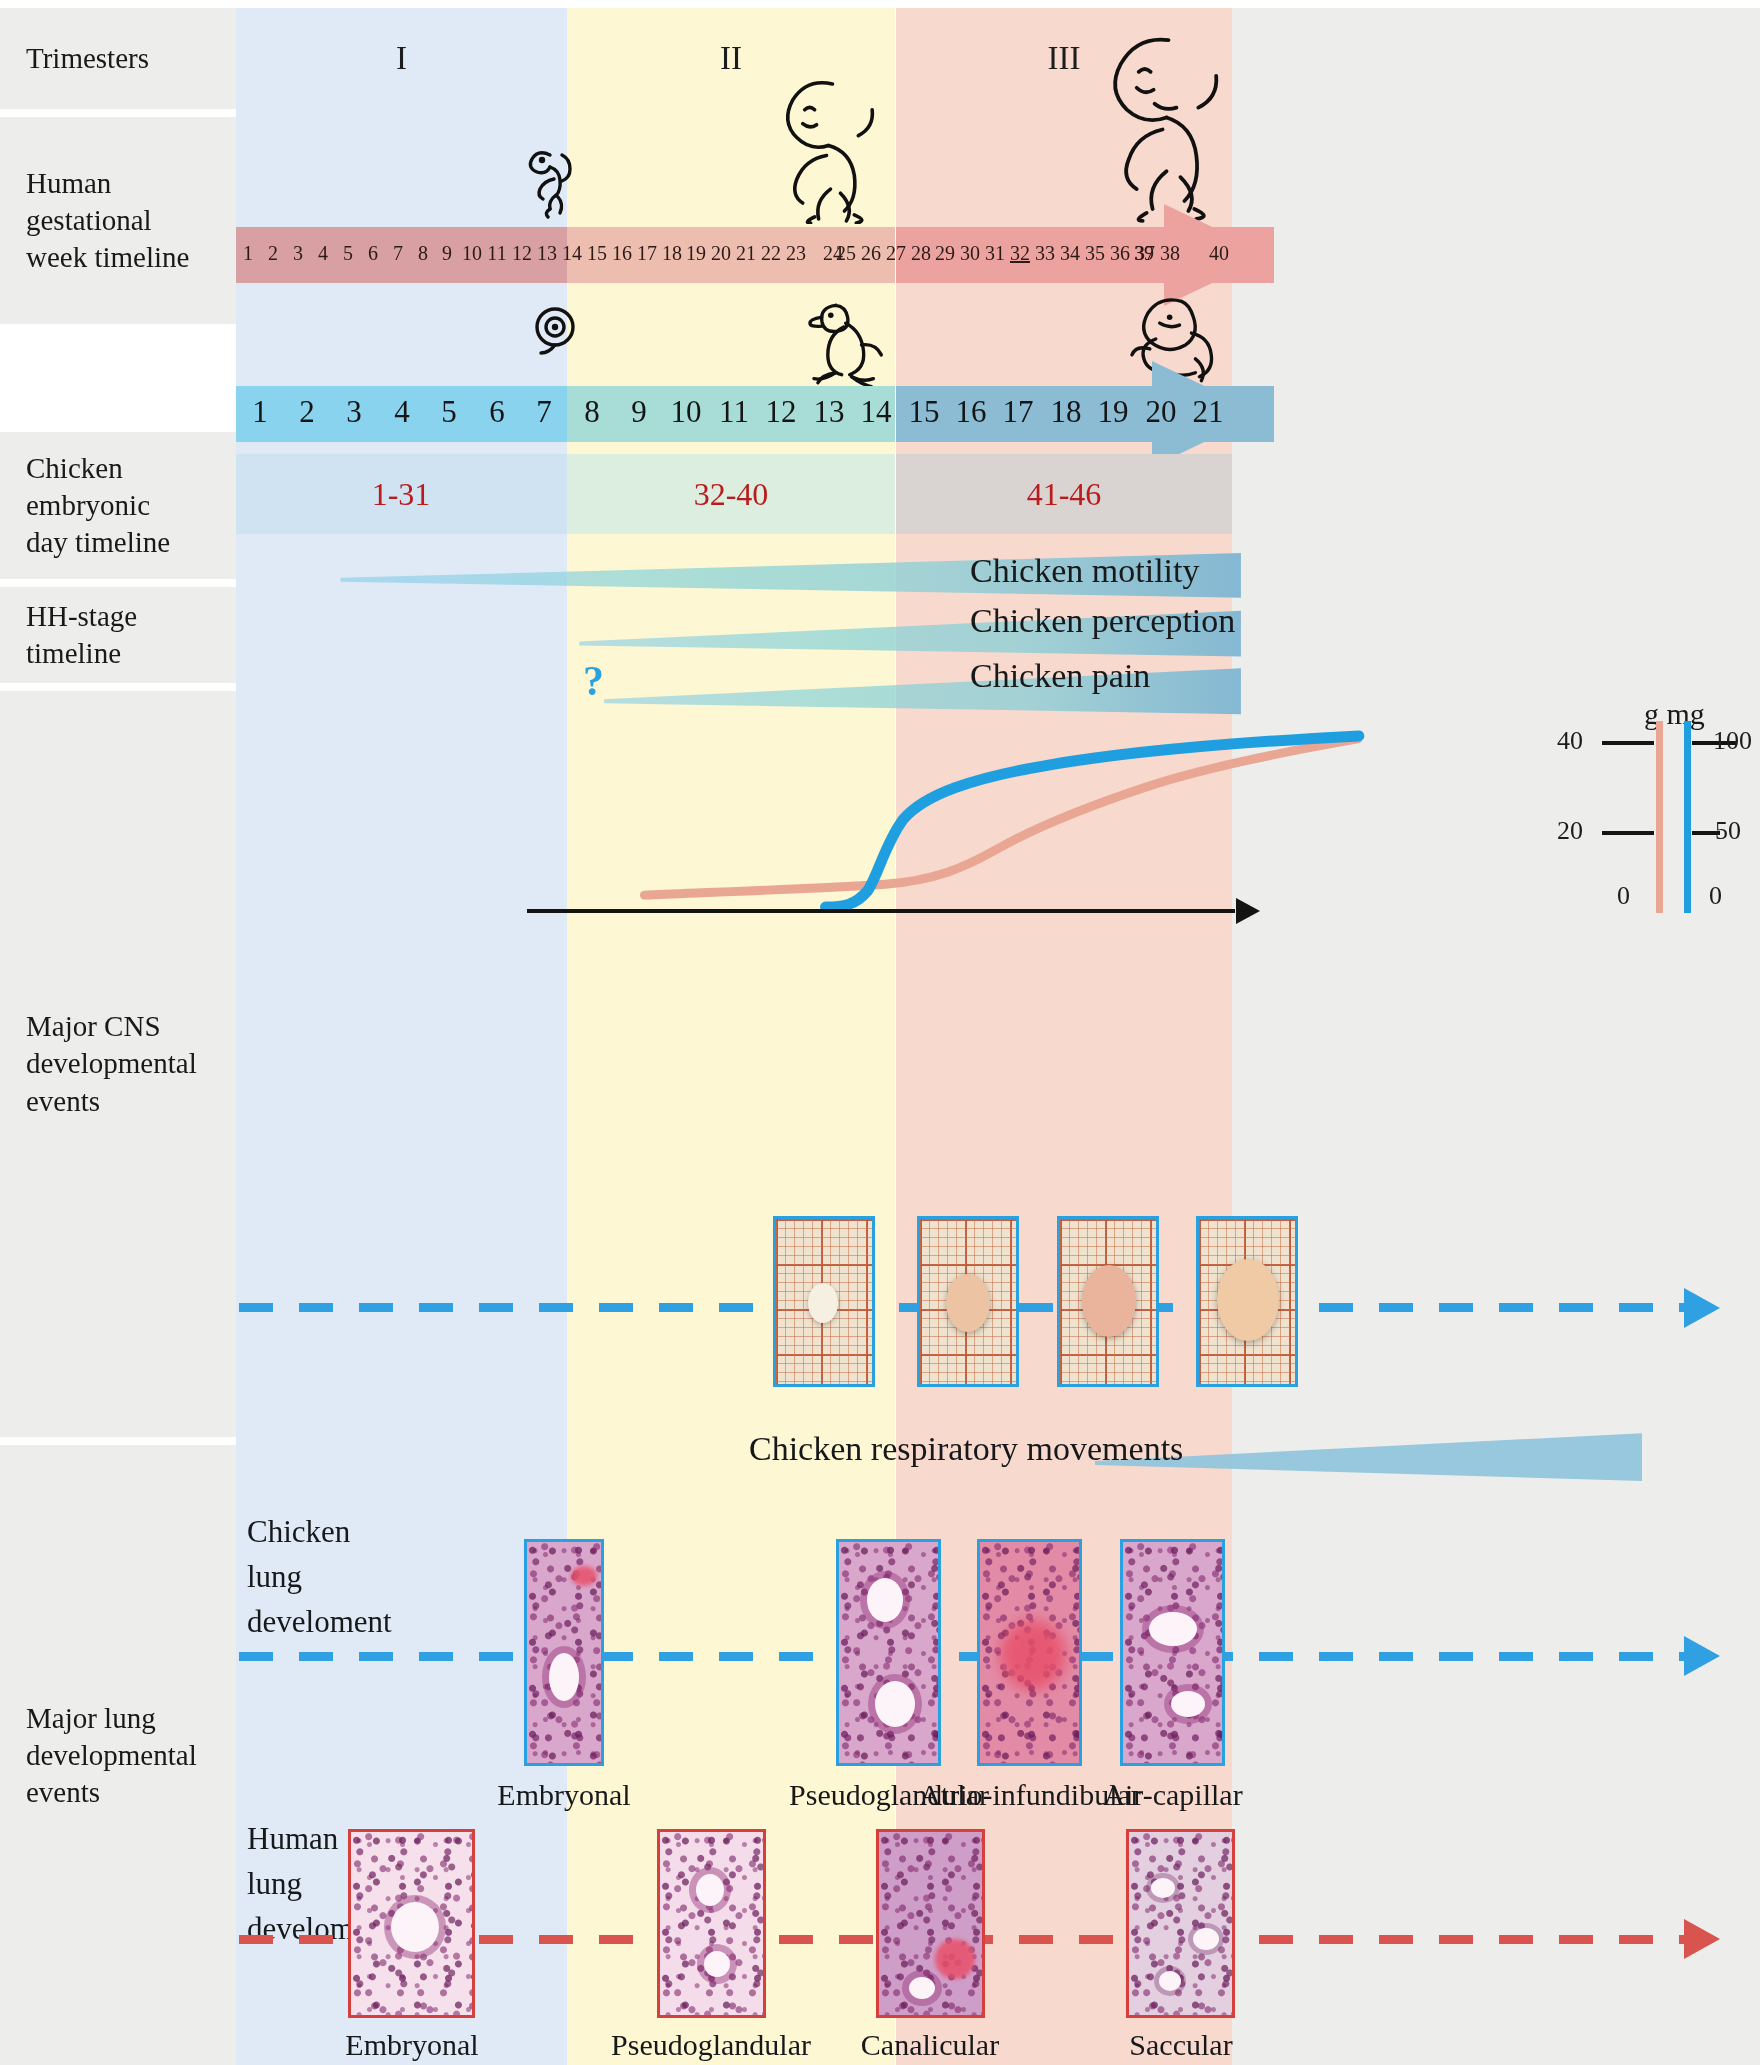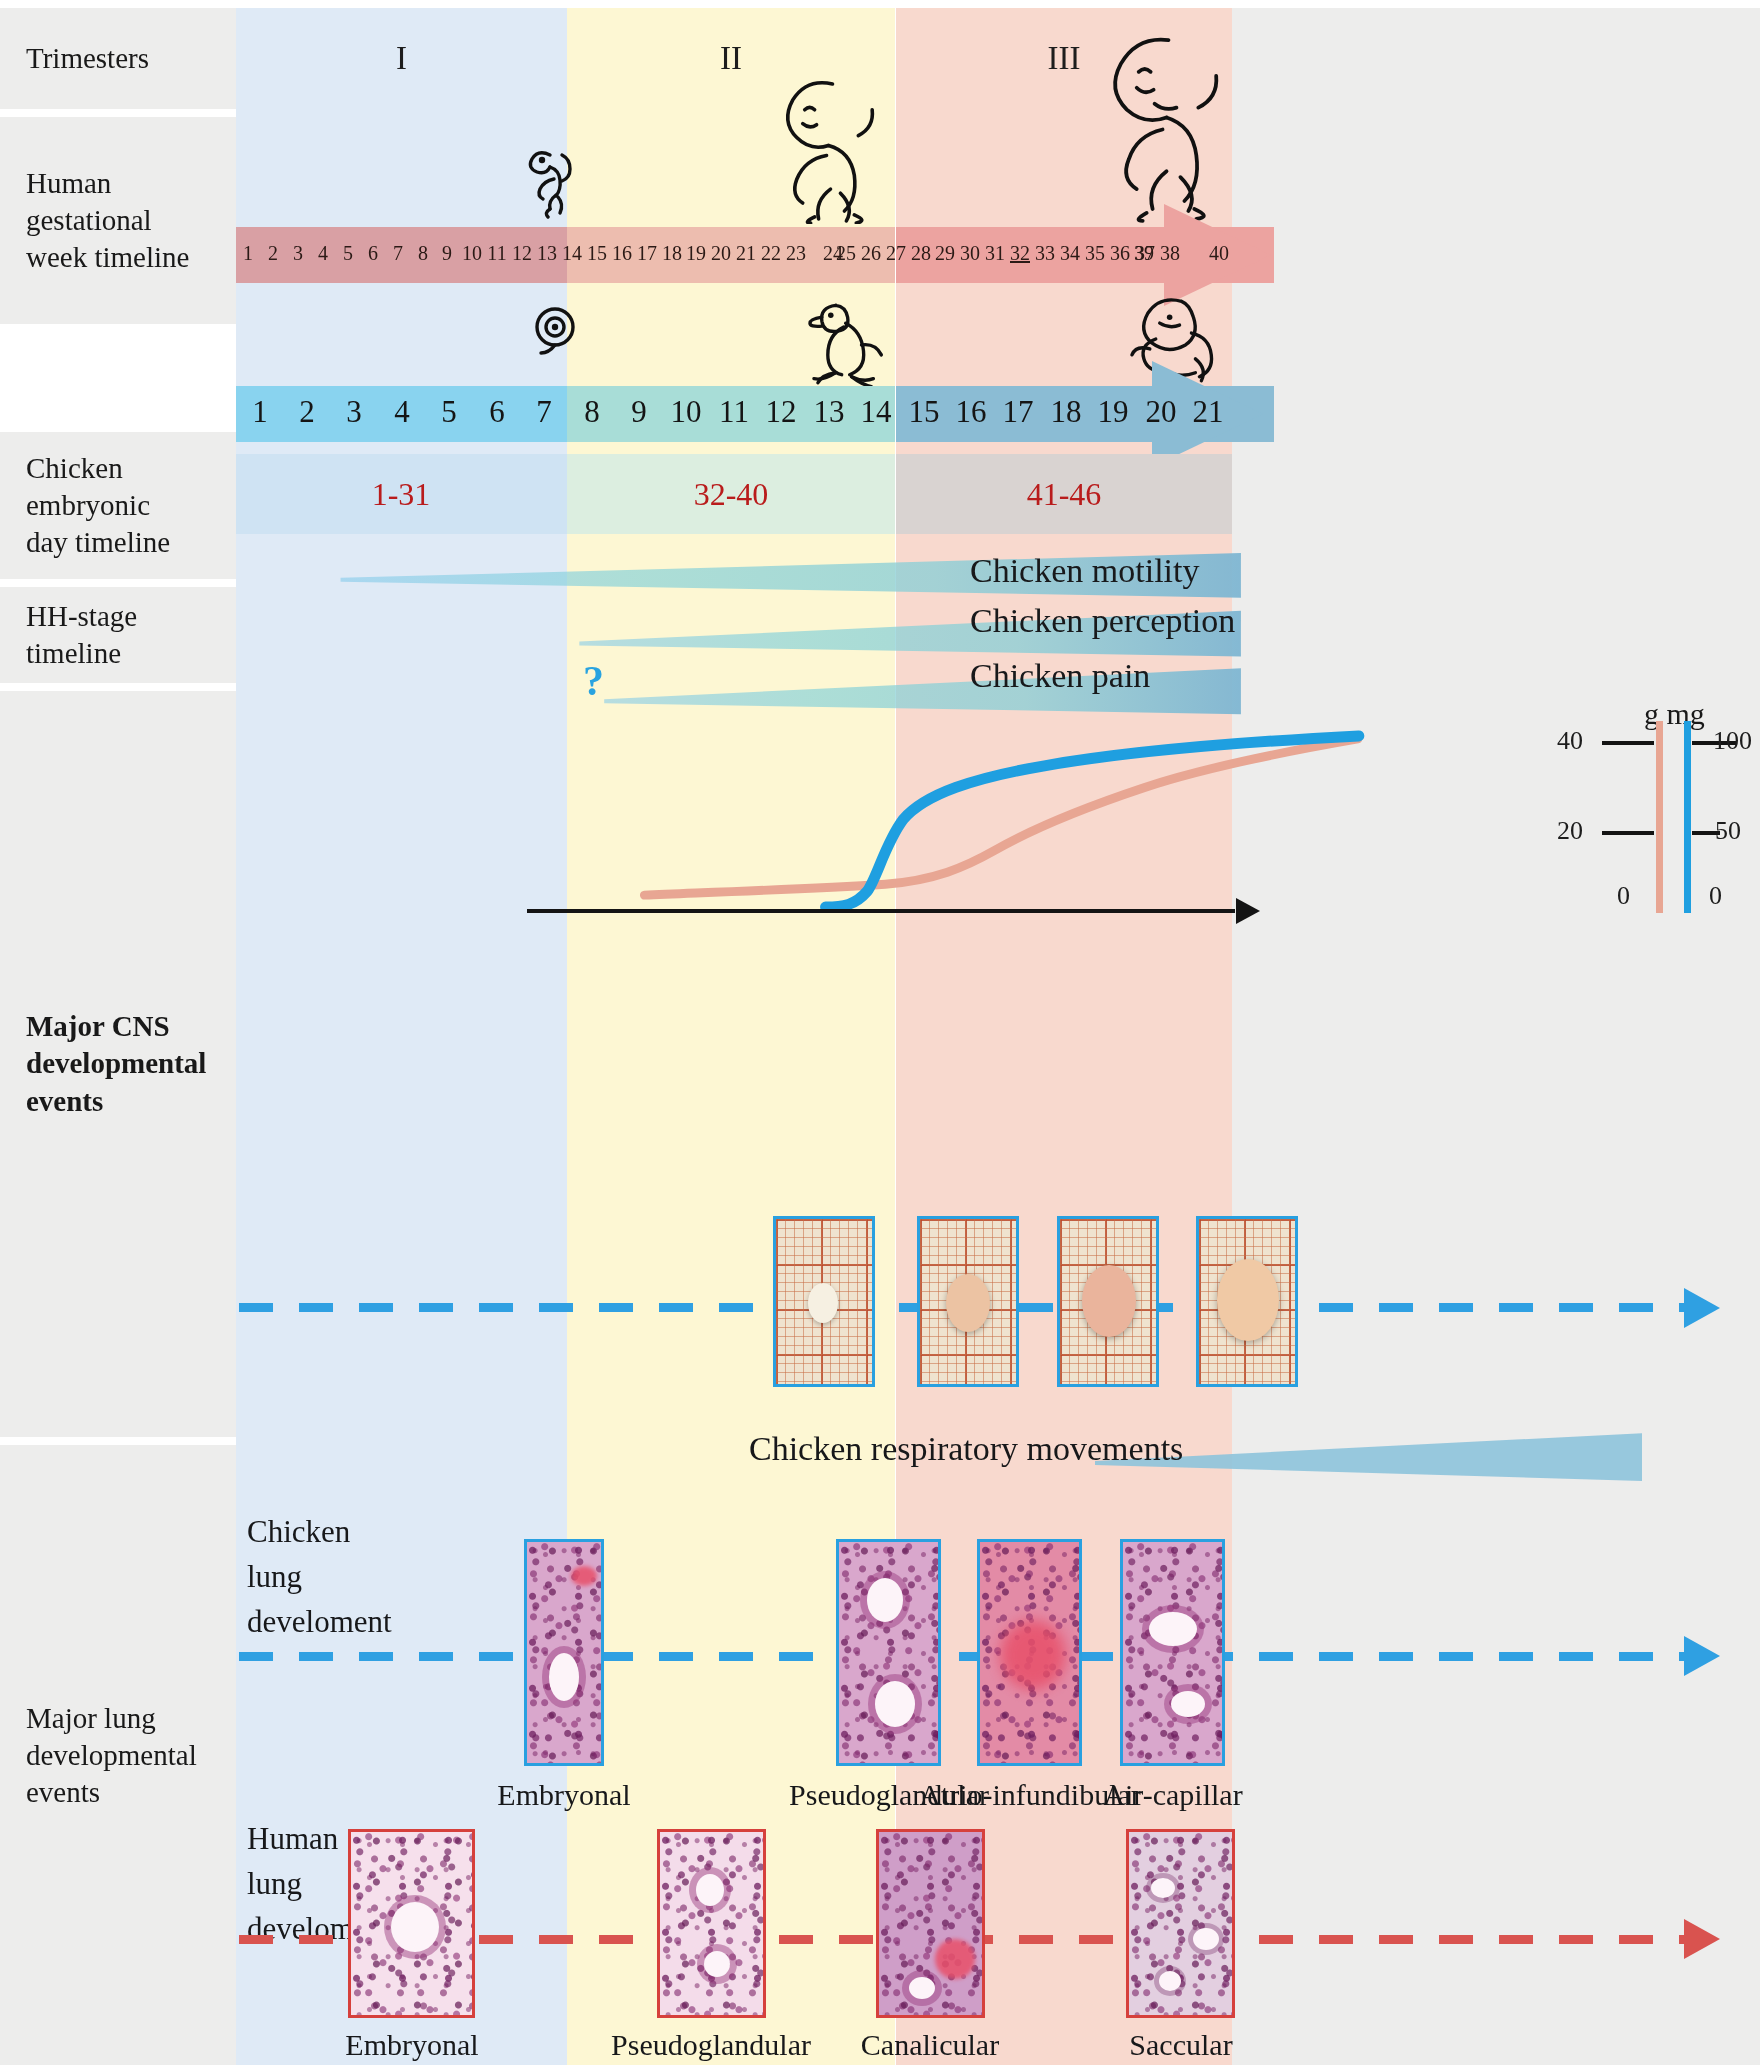--- a/index.html
+++ b/index.html
@@ -267,21 +267,21 @@
 embryonic
 day timeline</span>
   </div>
 
   <div class="gutter-cell" style="top:587px; height:96px;">
     <span class="txt" style="white-space:pre-line;">HH-stage
 timeline</span>
   </div>
 
   <div class="gutter-cell" style="top:691px; height:746px;">
-    <span class="txt" style="white-space:pre-line;font-weight:bold;">Major CNS
+    <span class="txt" style="white-space:pre-line;">Major CNS
 developmental
 events</span>
   </div>
 
   <div class="gutter-cell" style="top:1445px; height:621px;">
     <span class="txt" style="white-space:pre-line;">Major lung
 developmental
 events</span>
   </div>
 

